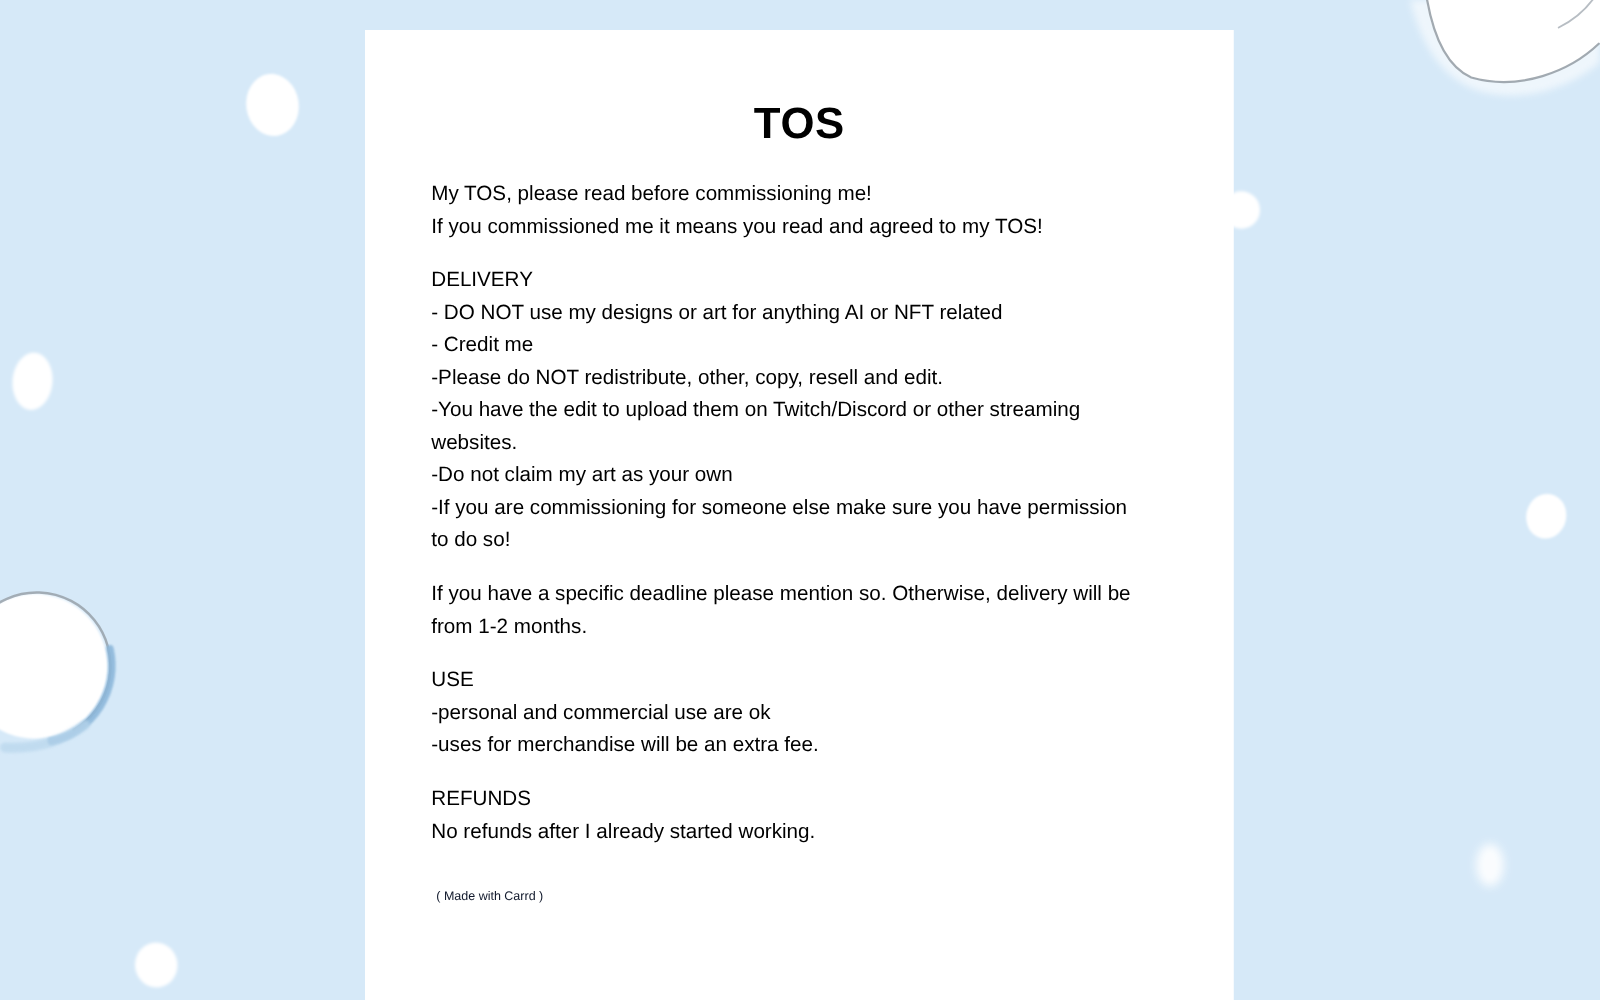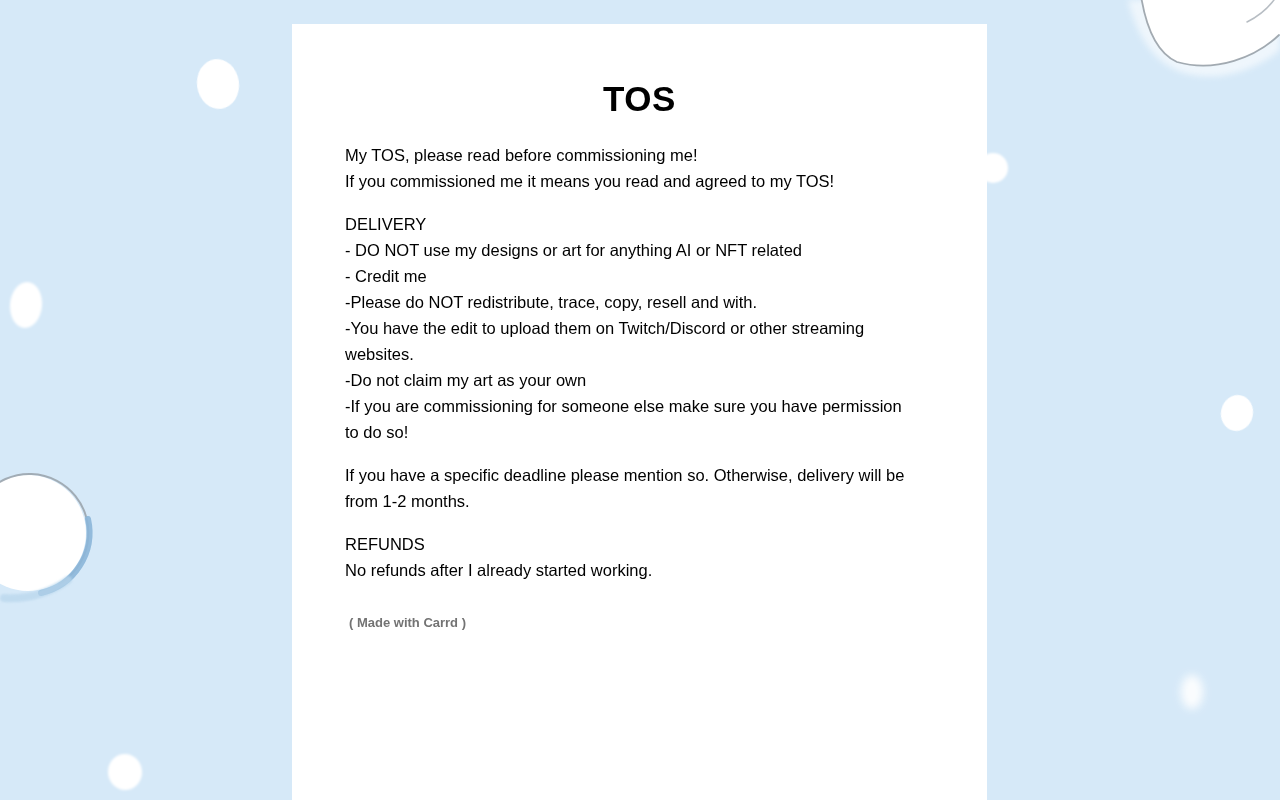--- a/index.html
+++ b/index.html
@@ -48,26 +48,25 @@
     font-size: 16.5px;
     line-height: 26px;
     color: #000000;
   }
   .ln {
     white-space: nowrap;
   }
   .carrd-badge {
     display: inline-block;
     margin: 15px 0 0 4px;
-    font-size: 13px;
+    font-size: 10px;
     line-height: 16px;
-    color: #737373;
+    color: #0f172a;
     text-decoration: none;
     cursor: pointer;
-    font-weight: bold;
   }
 </style>
 </head>
 <body>
 
 <div class="viewport">
 
   <svg class="bg-svg" viewBox="0 0 1280 800" xmlns="http://www.w3.org/2000/svg">
     <defs>
       <filter id="f-soft" x="-50%" y="-50%" width="200%" height="200%">
@@ -115,33 +114,38 @@
 
     <div class="para">
       <div class="ln">My TOS, please read before commissioning me!</div>
       <div class="ln">If you commissioned me it means you read and agreed to my TOS!</div>
     </div>
 
     <div class="para">
       <div class="ln">DELIVERY</div>
       <div class="ln">- DO NOT use my designs or art for anything AI or NFT related</div>
       <div class="ln">- Credit me</div>
-      <div class="ln">-Please do NOT redistribute, trace, copy, resell and with.</div>
+      <div class="ln">-Please do NOT redistribute, other, copy, resell and edit.</div>
       <div class="ln">-You have the edit to upload them on Twitch/Discord or other streaming</div>
       <div class="ln">websites.</div>
       <div class="ln">-Do not claim my art as your own</div>
       <div class="ln">-If you are commissioning for someone else make sure you have permission</div>
       <div class="ln">to do so!</div>
     </div>
 
     <div class="para">
       <div class="ln">If you have a specific deadline please mention so. Otherwise, delivery will be</div>
       <div class="ln">from 1-2 months.</div>
     </div>
 
+    <div class="para">
+      <div class="ln">USE</div>
+      <div class="ln">-personal and commercial use are ok</div>
+      <div class="ln">-uses for merchandise will be an extra fee.</div>
+    </div>
 
     <div class="para">
       <div class="ln">REFUNDS</div>
       <div class="ln">No refunds after I already started working.</div>
     </div>
 
     <a class="carrd-badge">( Made with Carrd )</a>
 
   </div>
 

